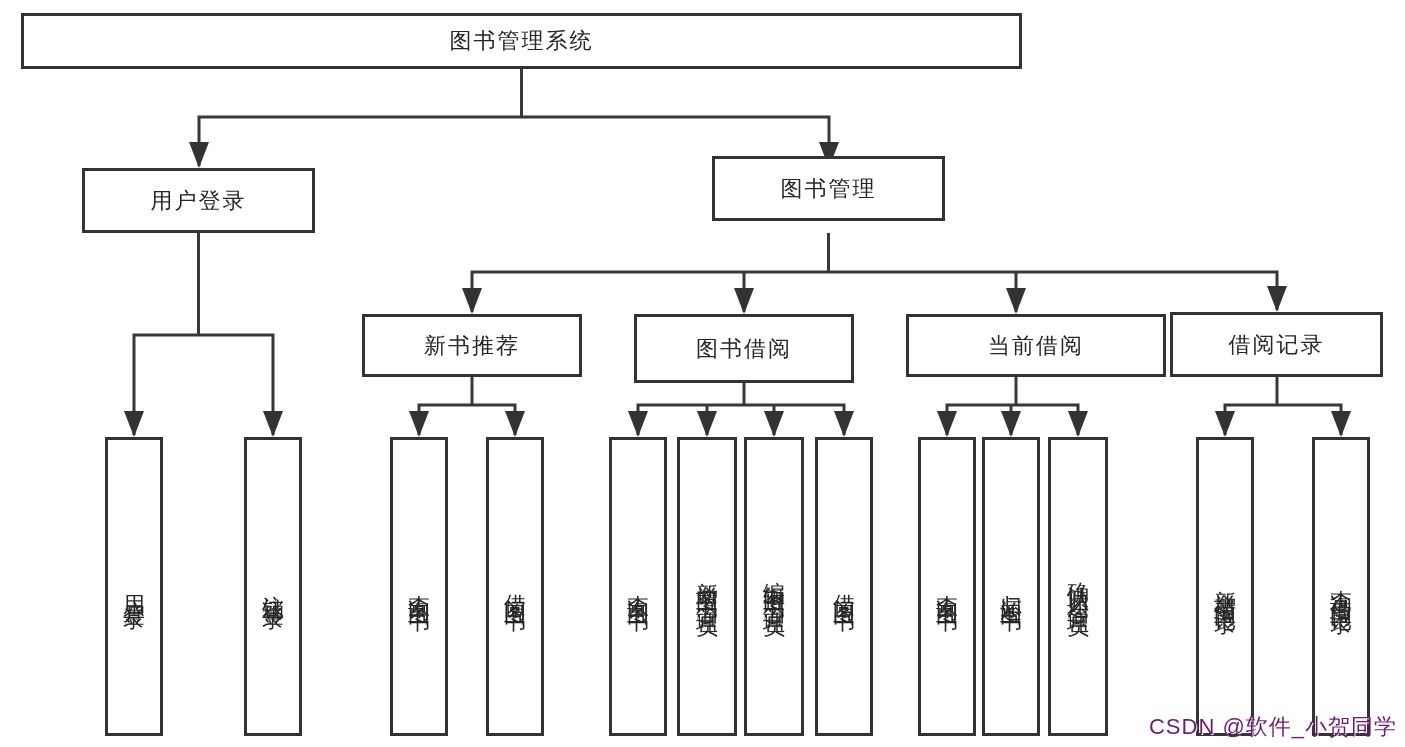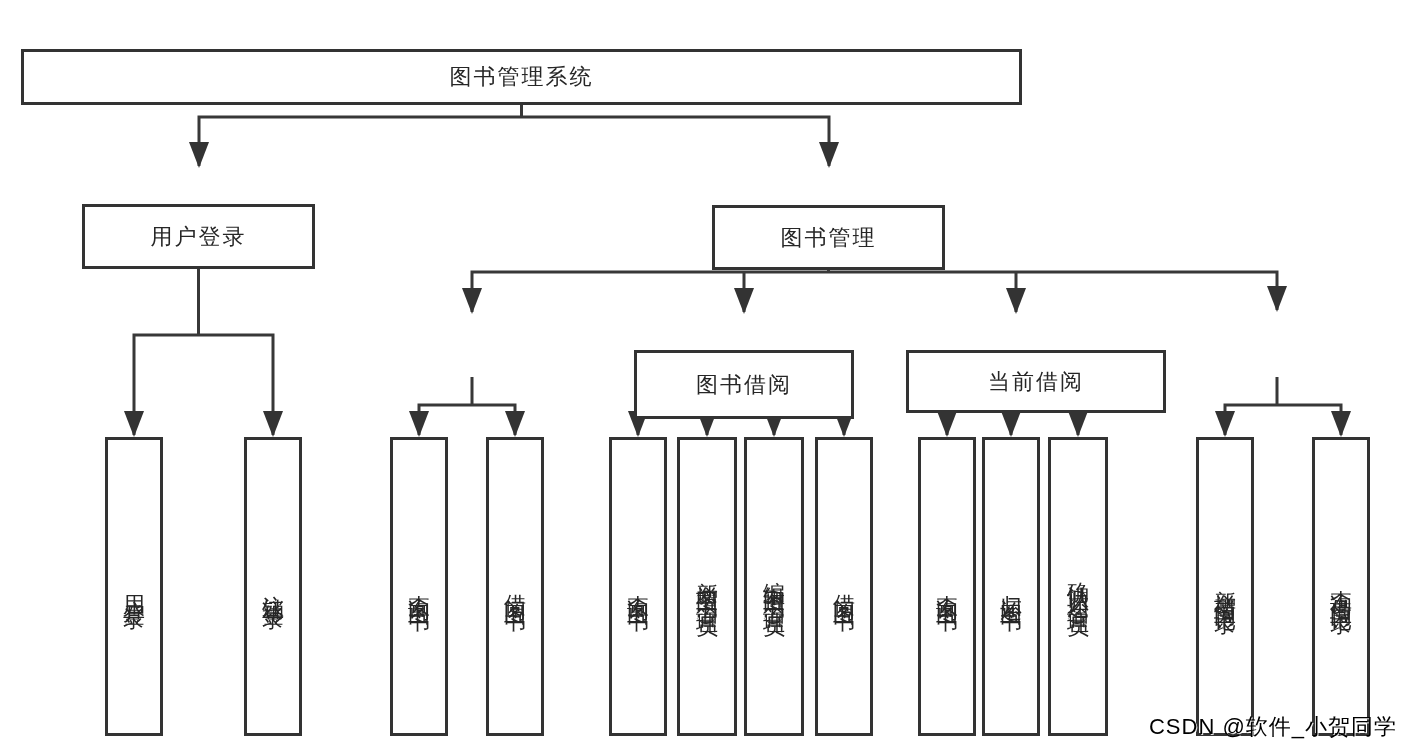--- a/index.html
+++ b/index.html
@@ -6,33 +6,33 @@
   .stage{
     position:relative;width:1405px;height:747px;background:#ffffff;overflow:hidden;
     font-family:"Liberation Sans","DejaVu Sans",sans-serif;color:#262626;
   }
   .edges{position:absolute;left:0;top:0;}
   .edges path{stroke:#383838;stroke-width:3;fill:none;}
   .edges polygon{fill:#333333;stroke:none;}
   .node{
     position:absolute;background:#ffffff;border:3px solid #333333;
     display:flex;align-items:center;justify-content:center;
-    font-size:22px;letter-spacing:2px;box-sizing:border-box;margin-top:36px;
+    font-size:22px;letter-spacing:2px;box-sizing:border-box;
   }
   .leaf{
     position:absolute;top:437px;height:299px;background:#ffffff;border:3px solid #333333;
     display:flex;align-items:center;justify-content:center;box-sizing:border-box;
   }
   .vtext{
     writing-mode:vertical-rl;text-orientation:mixed;
     font-size:22px;letter-spacing:5px;line-height:1;white-space:nowrap;
   }
   .watermark{
     position:absolute;right:8px;top:712px;z-index:6;
-    font-size:22px;color:#000000;letter-spacing:1px;
+    font-size:22px;color:#701a75;letter-spacing:1px;
     text-shadow:1px 1px 0 rgba(255,255,255,0.85);
   }
 </style>
 </head>
 <body>
 
 <div class="stage">
 
   <svg class="edges" width="1405" height="747" viewBox="0 0 1405 747" aria-hidden="true">
     <g>
@@ -63,24 +63,26 @@
       <polygon points="1001,411 1021,411 1011,437"></polygon>
       <polygon points="1068,411 1088,411 1078,437"></polygon>
       <polygon points="1215,411 1235,411 1225,437"></polygon>
       <polygon points="1331,411 1351,411 1341,437"></polygon>
     </g>
   </svg>
 
   <div class="node" style="left:21px;top:13px;width:1001px;height:56px">图书管理系统</div>
 
   <div class="node" style="left:82px;top:168px;width:233px;height:65px">用户登录</div>
-  <div class="node" style="left:712px;top:169px;width:233px;height:65px">图书管理</div>
+  <div class="node" style="left:712px;top:156px;width:233px;height:65px">图书管理</div>
 
+  <div class="node" style="left:362px;top:314px;width:220px;height:63px">新书推荐</div>
   <div class="node" style="left:634px;top:314px;width:220px;height:69px">图书借阅</div>
   <div class="node" style="left:906px;top:314px;width:260px;height:63px">当前借阅</div>
+  <div class="node" style="left:1170px;top:312px;width:213px;height:65px">借阅记录</div>
 
   <div class="leaf" style="left:105px;width:58px">
     <span class="vtext">用户登录</span>
   </div>
   <div class="leaf" style="left:244px;width:58px">
     <span class="vtext">注销登录</span>
   </div>
   <div class="leaf" style="left:390px;width:58px">
     <span class="vtext">查询图书</span>
   </div>

